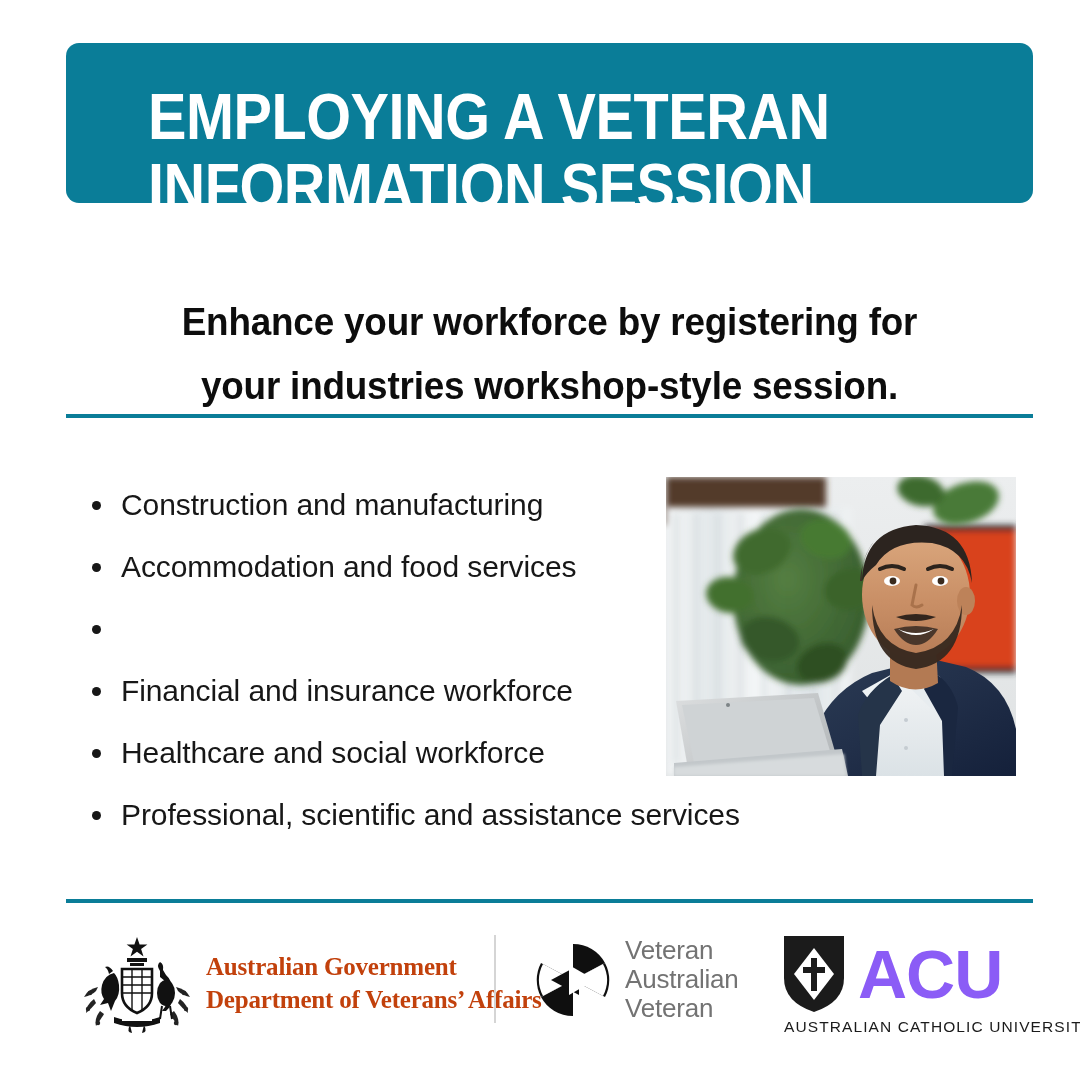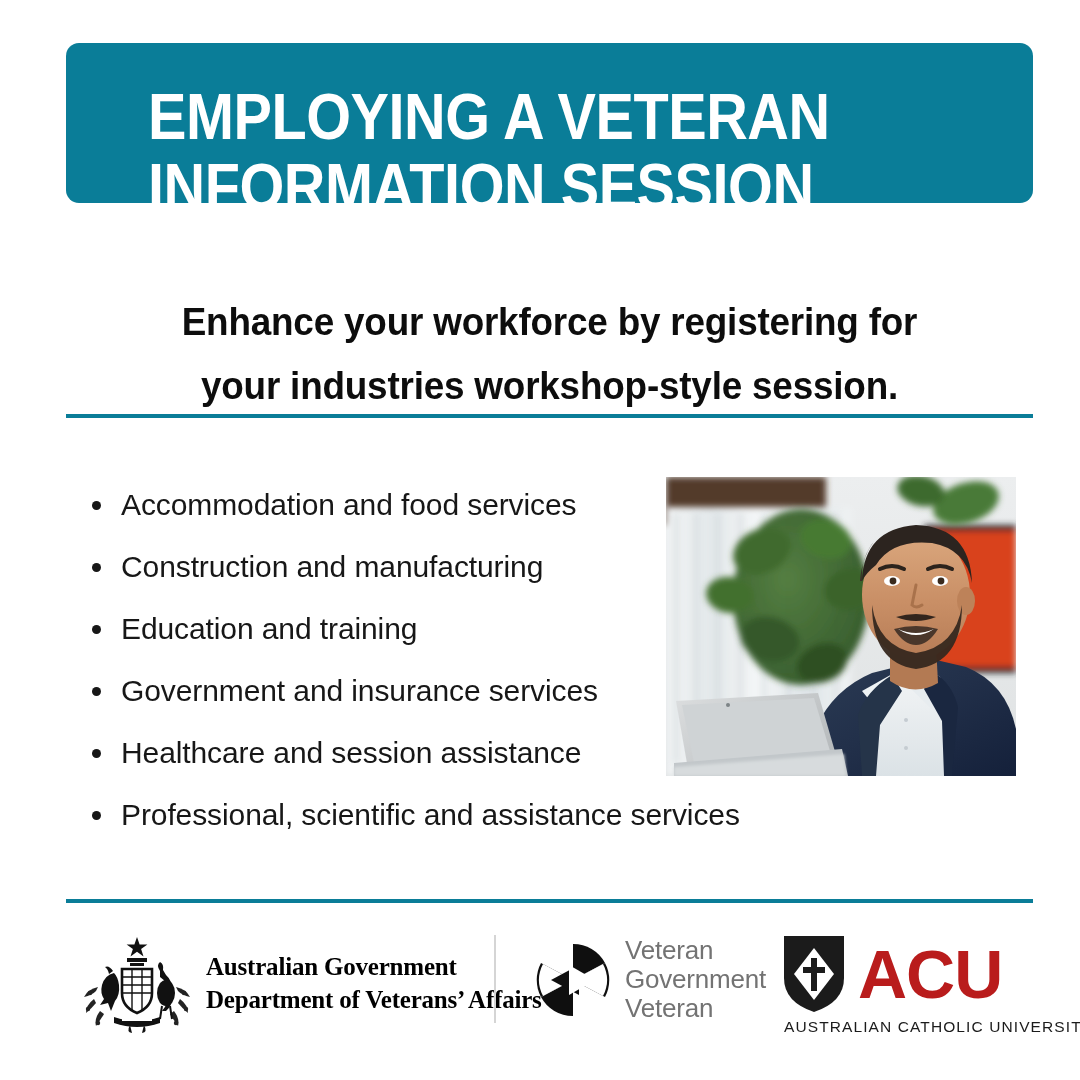--- a/index.html
+++ b/index.html
@@ -141,21 +141,21 @@
     top: 12px;
     width: 390px;
     height: 105px;
     display: flex;
     align-items: center;
   }
   .crest { width: 118px; height: 100px; flex: 0 0 auto; }
   .dva-wordmark {
     margin-left: 10px;
     font-family: "Liberation Serif", serif;
-    color: #000000;
+    color: #c2410c;
   }
   .dva-line1 {
     font-weight: bold;
     font-size: 25px;
     line-height: 33px;
     letter-spacing: -0.2px;
     white-space: nowrap;
   }
   .dva-divider {
     height: 1px;
@@ -206,21 +206,21 @@
   }
   .acu-top { display: flex; align-items: center; }
   .acu-shield { width: 64px; height: 80px; flex: 0 0 auto; }
   .acu-letters {
     margin-left: 12px;
     font-family: "Liberation Sans", sans-serif;
     font-weight: bold;
     font-size: 68px;
     line-height: 70px;
     letter-spacing: -1px;
-    color: #b91c1c;
+    color: #8b5cf6;
   }
   .acu-sub {
     margin-top: 4px;
     margin-left: 2px;
     font-family: "Liberation Sans", sans-serif;
     font-size: 15.5px;
     letter-spacing: 1.1px;
     color: #1b1b1b;
     white-space: nowrap;
     text-align: center;
@@ -241,37 +241,36 @@
     <div>Enhance your workforce by registering for</div>
     <div>your industries workshop-style session.</div>
   </div>
 
   <div class="rule rule-top"></div>
   <div class="rule rule-bottom"></div>
 
   <ul class="bullet-list">
     <li class="bullet-item">
       <span class="dot"></span>
+      <span>Construction and manufacturing</span>
+    </li>
+    <li class="bullet-item">
+      <span class="dot"></span>
       <span>Accommodation and food services</span>
     </li>
     <li class="bullet-item">
       <span class="dot"></span>
-      <span>Construction and manufacturing</span>
-    </li>
-    <li class="bullet-item">
-      <span class="dot"></span>
-      <span>Education and training</span>
-    </li>
-    <li class="bullet-item">
-      <span class="dot"></span>
-      <span>Government and insurance services</span>
-    </li>
-    <li class="bullet-item">
-      <span class="dot"></span>
-      <span>Healthcare and session assistance</span>
+    </li>
+    <li class="bullet-item">
+      <span class="dot"></span>
+      <span>Financial and insurance workforce</span>
+    </li>
+    <li class="bullet-item">
+      <span class="dot"></span>
+      <span>Healthcare and social workforce</span>
     </li>
     <li class="bullet-item">
       <span class="dot"></span>
       <span>Professional, scientific and assistance services</span>
     </li>
   </ul>
 
   <div class="photo">
     <svg width="350" height="299" viewBox="0 0 350 299" xmlns="http://www.w3.org/2000/svg" aria-hidden="true">
       <defs>
@@ -461,21 +460,21 @@
             <path d="M6 55 A36 36 0 0 1 6 21 L38 38 Z"></path>
           </g>
           <path d="M38 38 L8 22 A35 35 0 0 0 8 54 Z" fill="#ffffff"></path>
           <path d="M38 38 L68 54 A35 35 0 0 0 68 22 Z" fill="#ffffff"></path>
           <path d="M16 38 L44 23 L44 53 Z" fill="#0f0f0f"></path>
           <path d="M60 38 L34 53 L34 23 Z" fill="#ffffff"></path>
         </svg>
       </span>
       <span class="vep-text">
         <span>Veteran</span><br>
-        <span>Government</span><br>
+        <span>Australian</span><br>
         <span>Veteran</span>
       </span>
     </div>
 
     <div class="logo-acu">
       <div class="acu-top">
         <span class="acu-shield">
           <svg width="64" height="80" viewBox="0 0 64 80" xmlns="http://www.w3.org/2000/svg" aria-hidden="true">
             <path d="M2 2 L62 2 L62 44 Q62 68 32 78 Q2 68 2 44 Z" fill="#1b1b1b"></path>
             <path d="M32 14 L52 40 L32 66 L12 40 Z" fill="#ffffff"></path>

